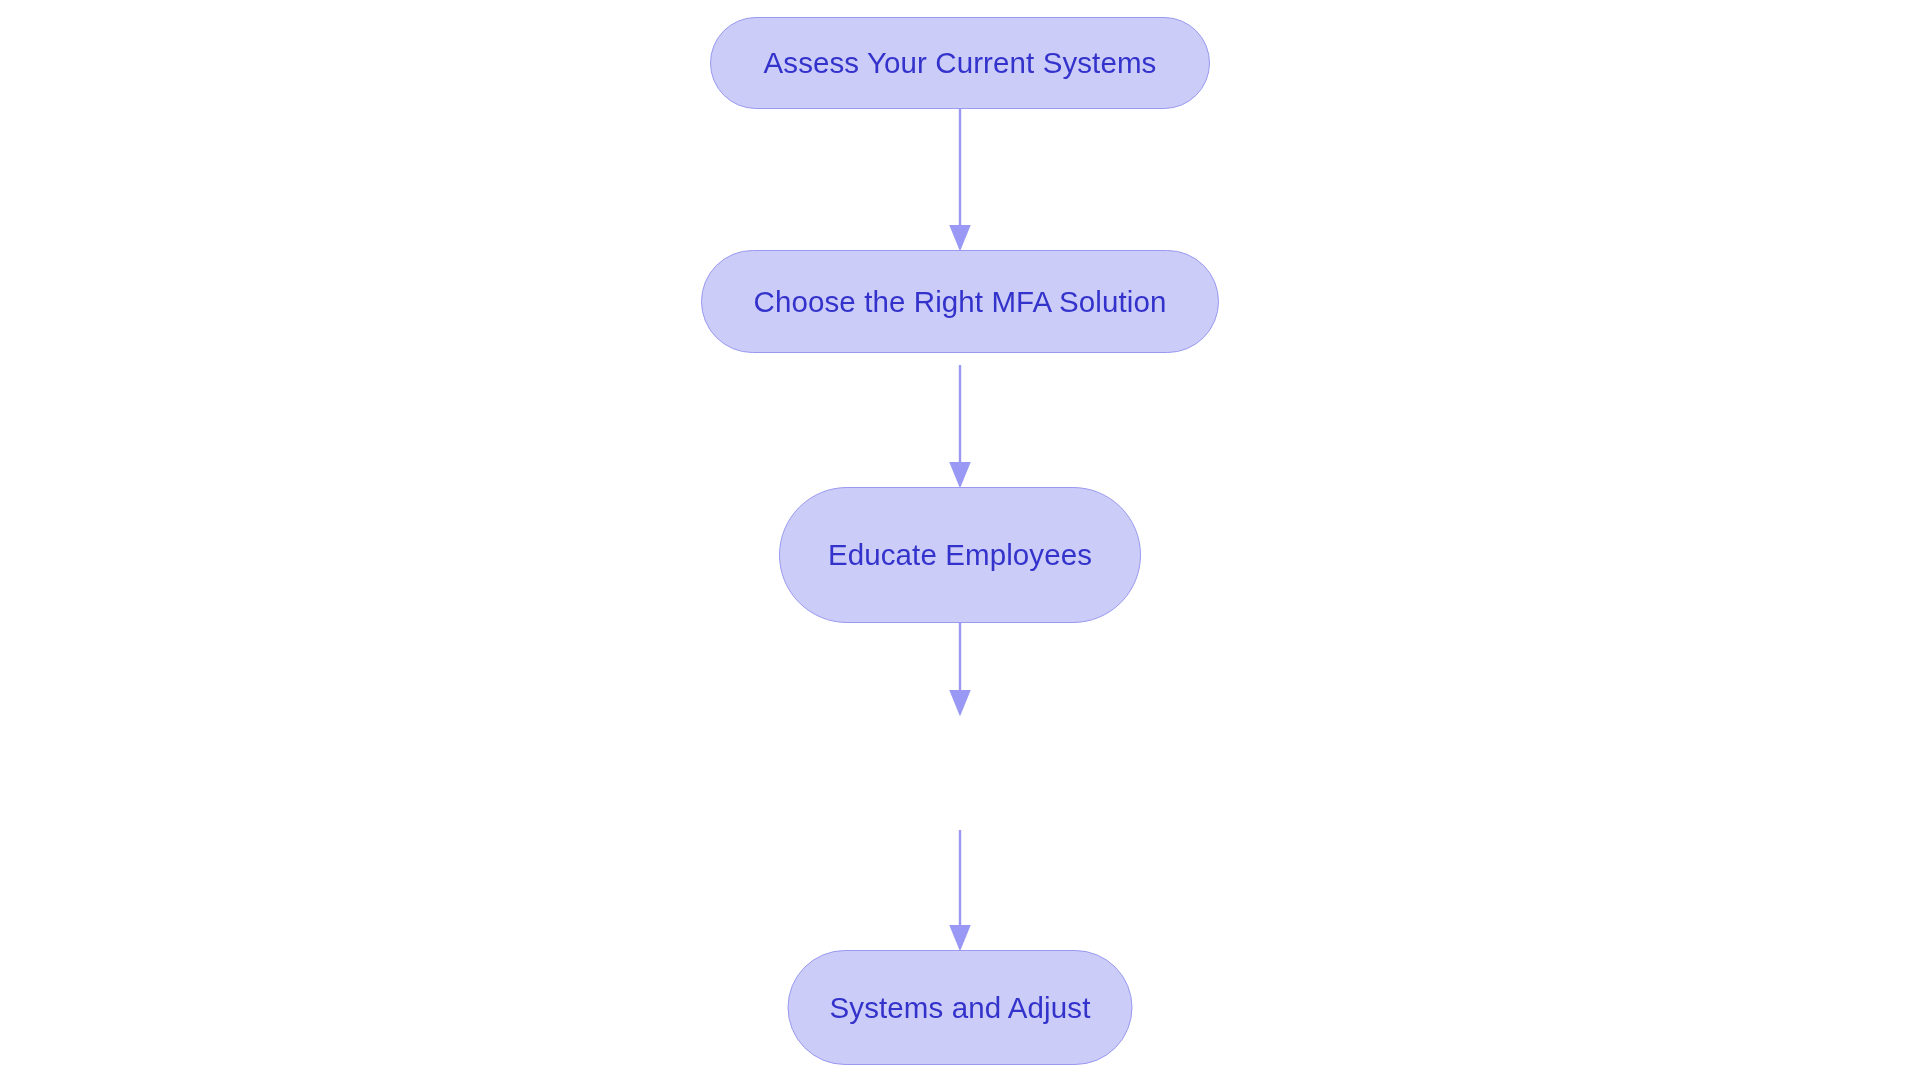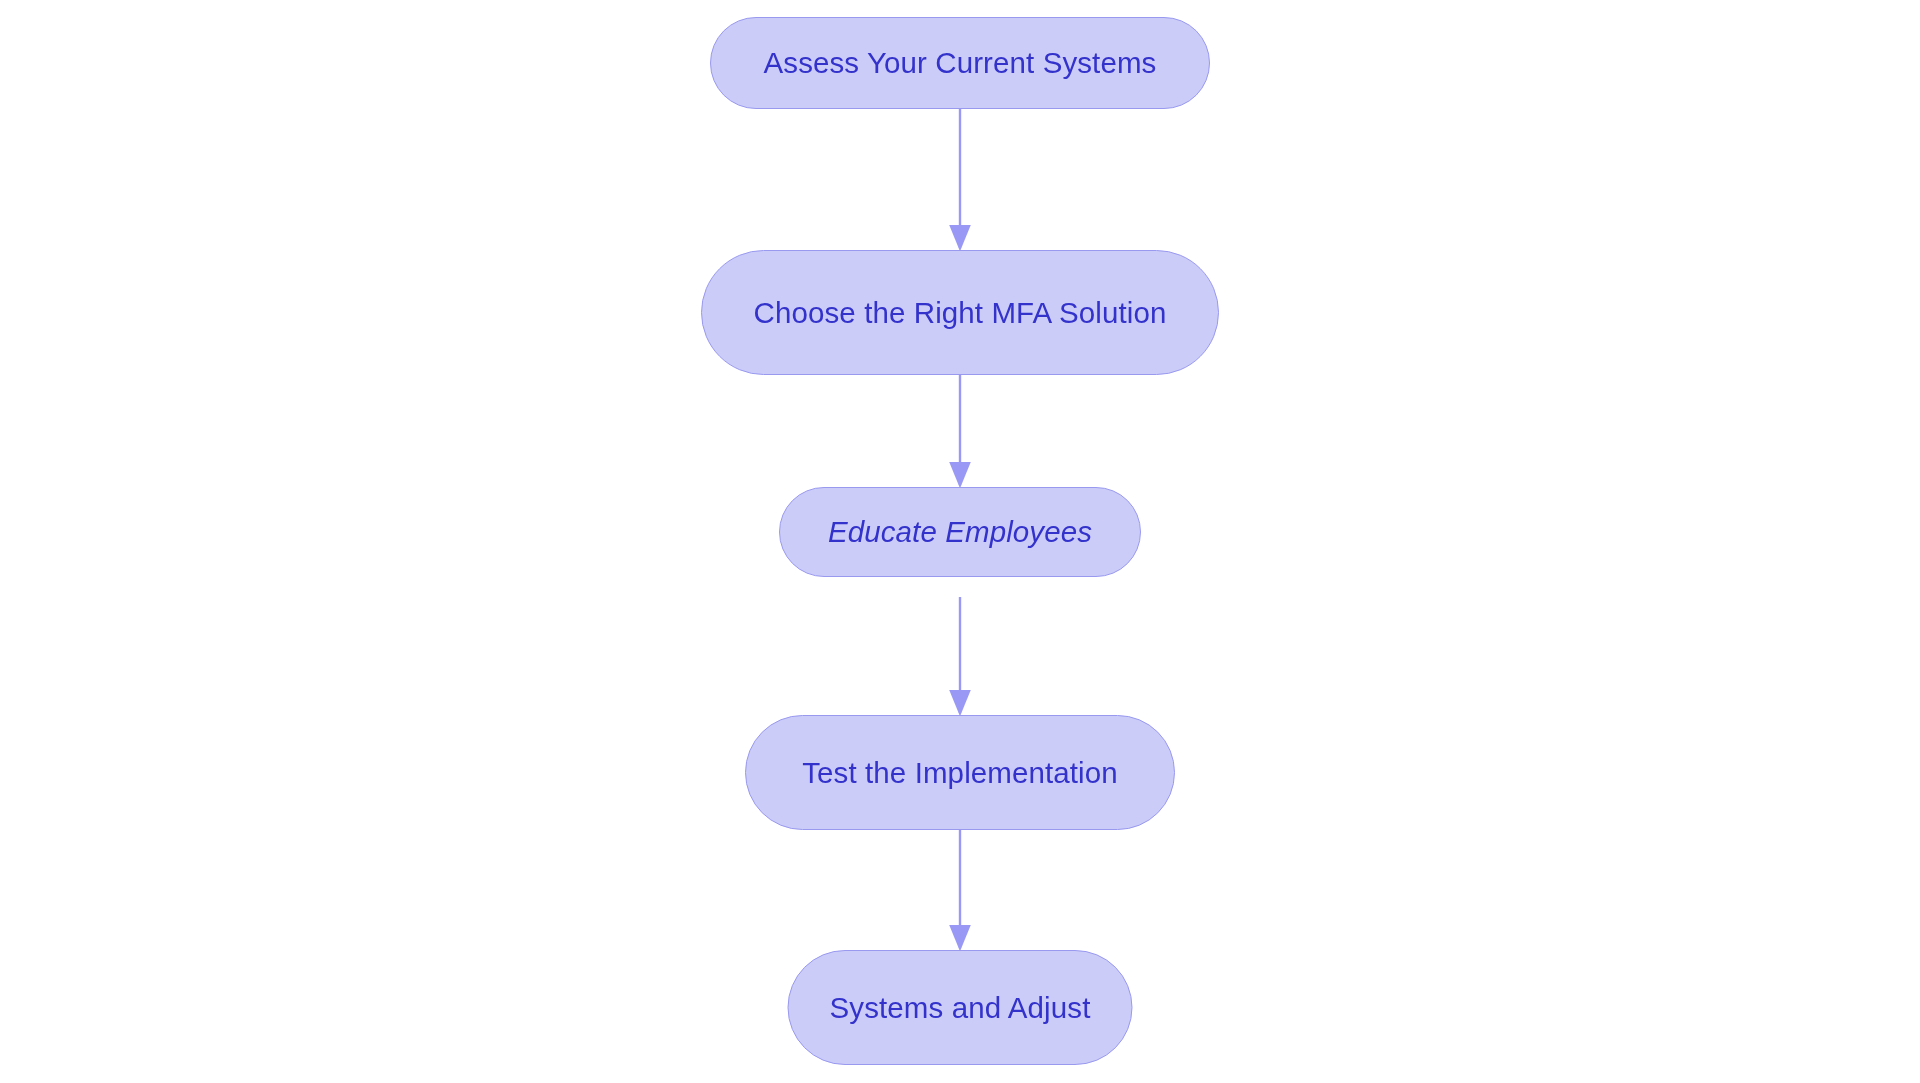--- a/index.html
+++ b/index.html
@@ -69,29 +69,26 @@
 
     <line class="edge-line" x1="960" y1="597" x2="960" y2="713" stroke="#9999f5" stroke-width="2.4" marker-end="url(#arrowhead)"></line>
 
     <line class="edge-line" x1="960" y1="830" x2="960" y2="948" stroke="#9999f5" stroke-width="2.4" marker-end="url(#arrowhead)"></line>
   </svg>
 
   <div class="node" style="left:960px; top:17px; width:500px; height:92px;">
     <span class="node-label">Assess Your Current Systems</span>
   </div>
 
-  <div class="node" style="left:960px; top:250px; width:518px; height:125px;">
+  <div class="node" style="left:960px; top:250px; width:518px; height:103px;">
     <span class="node-label">Choose the Right MFA Solution</span>
   </div>
 
-  <div class="node" style="left:960px; top:487px; width:362px; height:90px;font-style:italic;">
+  <div class="node" style="left:960px; top:487px; width:362px; height:136px;">
     <span class="node-label">Educate Employees</span>
   </div>
 
-  <div class="node" style="left:960px; top:715px; width:430px; height:115px;">
-    <span class="node-label">Test the Implementation</span>
-  </div>
 
   <div class="node" style="left:960px; top:950px; width:345px; height:115px;">
     <span class="node-label">Systems and Adjust</span>
   </div>
 
 </div>
 
 </body></html>

